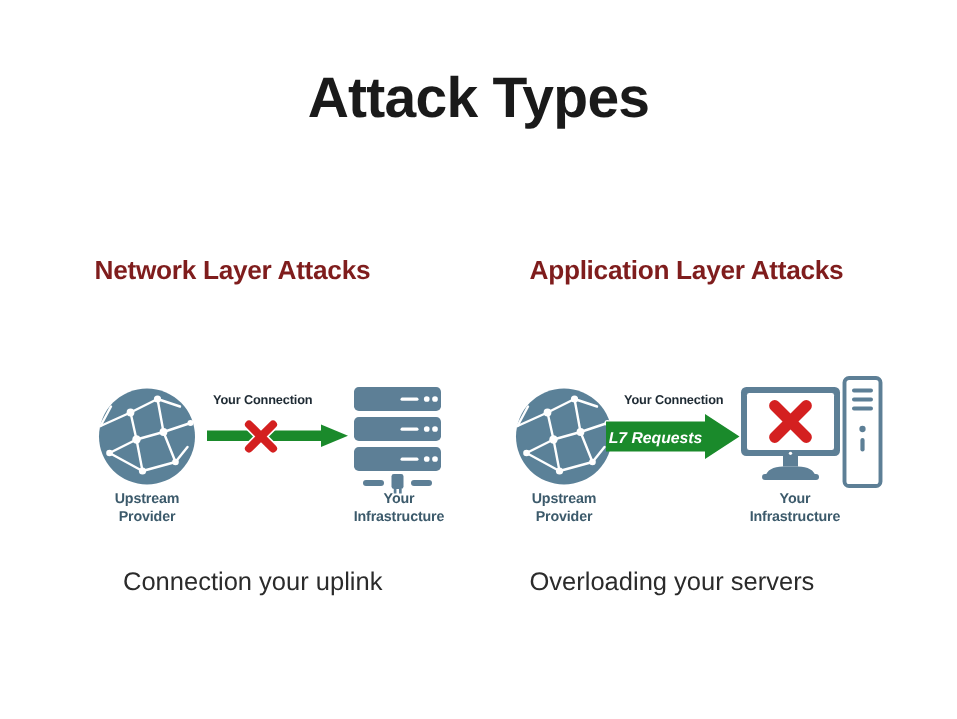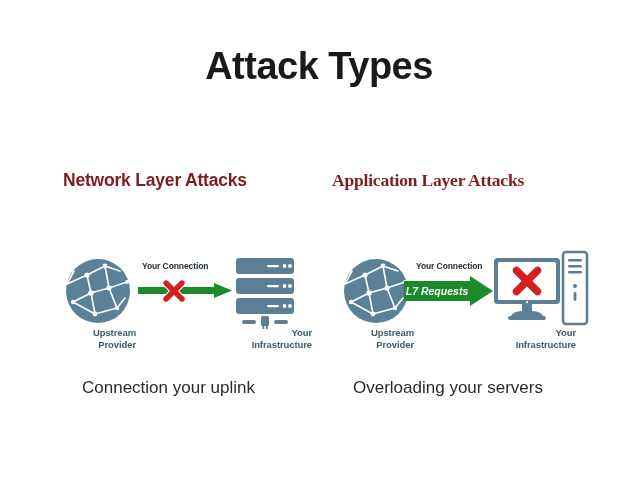--- a/index.html
+++ b/index.html
@@ -34,21 +34,21 @@
   .col-heading {
     position: absolute;
     top: 170px;
     font-size: 17.5px;
     font-weight: bold;
     color: #7f1d1d;
     letter-spacing: -0.2px;
     white-space: nowrap;
   }
   .col-heading.left  { left: 63px; }
-  .col-heading.right { left: 332px; font-family: Liberation Serif, serif; }
+  .col-heading.right { left: 353px; }
 
   
   .col-caption {
     position: absolute;
     top: 378px;
     font-size: 17px;
     font-weight: 400;
     color: #2b2b2b;
     white-space: nowrap;
   }
@@ -59,21 +59,21 @@
   .diagram {
     position: absolute;
     top: 250px;
     height: 110px;
   }
   .diagram.left  { left: 60px;  width: 240px; }
   .diagram.right { left: 338px; width: 255px; }
 
   .node-label {
     position: absolute;
-    text-align: right;
+    text-align: center;
     font-size: 9.5px;
     font-weight: bold;
     color: #3c5a6b;
     line-height: 11.5px;
     letter-spacing: -0.1px;
   }
   .conn-label {
     position: absolute;
     font-size: 8.5px;
     font-weight: bold;

